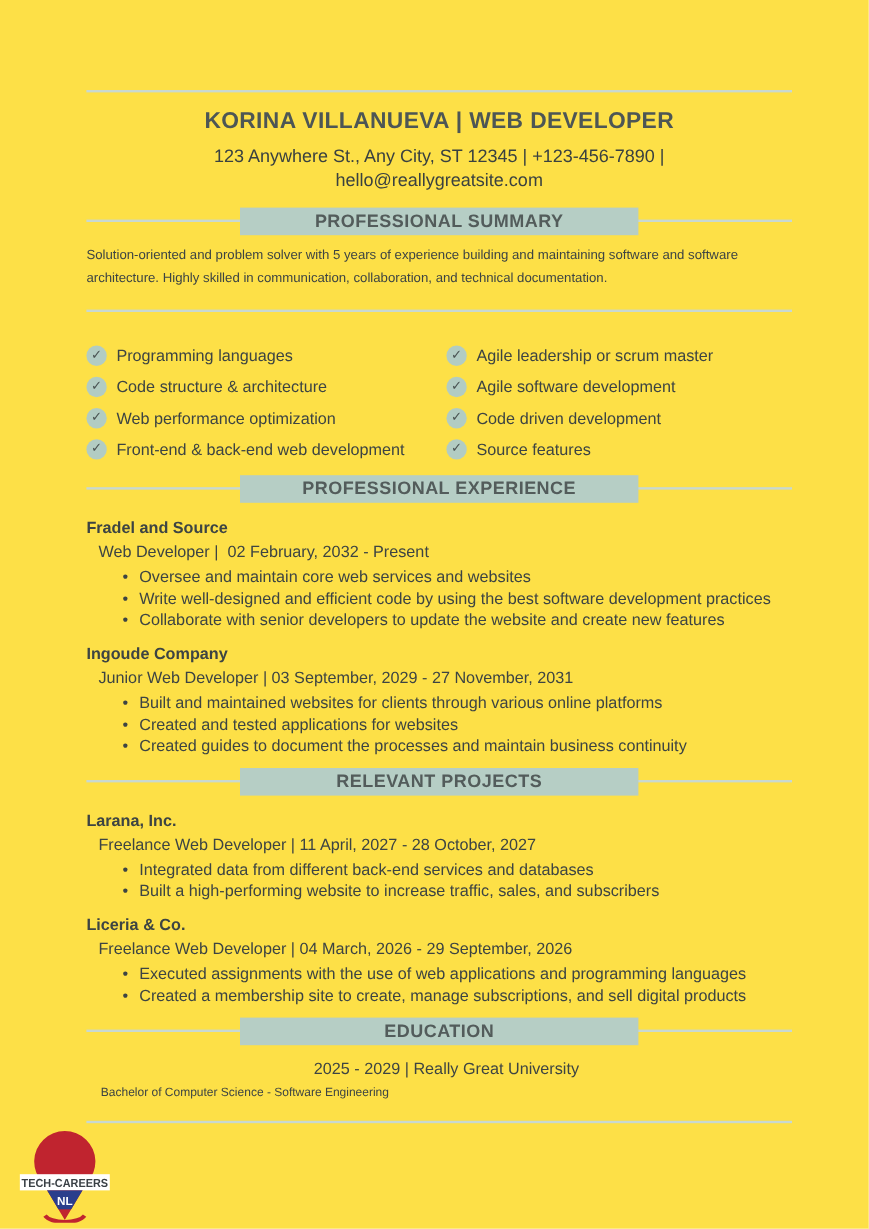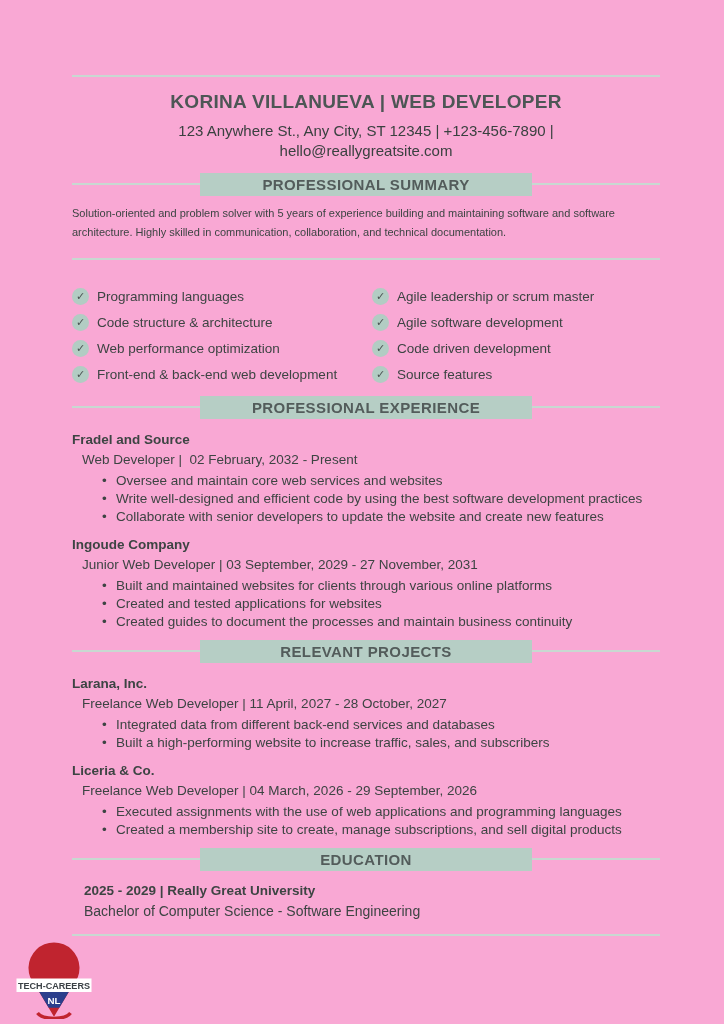--- a/index.html
+++ b/index.html
@@ -1,19 +1,19 @@
 <!DOCTYPE html>
 <html><head>
 <meta charset="utf-8">
 <style>
   html,body { margin:0; padding:0; }
   .page {
     position:relative;
     width:724px; height:1024px;
-    background:#f9a8d4;
+    background:#fde047;
     font-family:"Liberation Sans", sans-serif;
     color:#3d4443;
     overflow:hidden;
   }
   .content { padding:0 64px 0 72px; }
 
   .top-line { margin-top:75px; height:2px; background:#c8d8d1; }
 
   .name {
     margin:14px 0 0; text-align:center;
@@ -69,22 +69,22 @@
   .company { font-size:13.5px; font-weight:bold; line-height:16px; color:#3d4443; }
   .role { margin-top:4px; padding-left:10px; font-size:13.5px; line-height:16px; white-space:pre-wrap; }
   .bullets { margin:4px 0 0; padding:0 0 0 30px; list-style:none; }
   .bullets li {
     position:relative; padding-left:14px;
     font-size:13.5px; line-height:18px;
   }
   .bullets li::before { content:"\2022"; position:absolute; left:0; top:0; }
 
   .education-block { margin-top:12px; }
-  .edu-line1 { padding-left:12px; font-size:13.5px; font-weight:bold; line-height:16px; }
-  .edu-line2 { margin-top:4px; padding-left:12px; font-size:14px; line-height:16px; }
+  .edu-line1 { padding-left:12px; font-size:13.5px; font-weight:normal; line-height:16px;text-align:center; }
+  .edu-line2 { margin-top:4px; padding-left:12px; font-size:10px; line-height:16px; }
 
   .bottom-line { margin-top:15px; height:2px; background:#c8d8d1; }
 
   .logo { position:absolute; left:16px; top:941px; }
   .logo text { font-family:"Liberation Sans", sans-serif; }
 </style>
 </head>
 <body>
 
 <div class="page">

